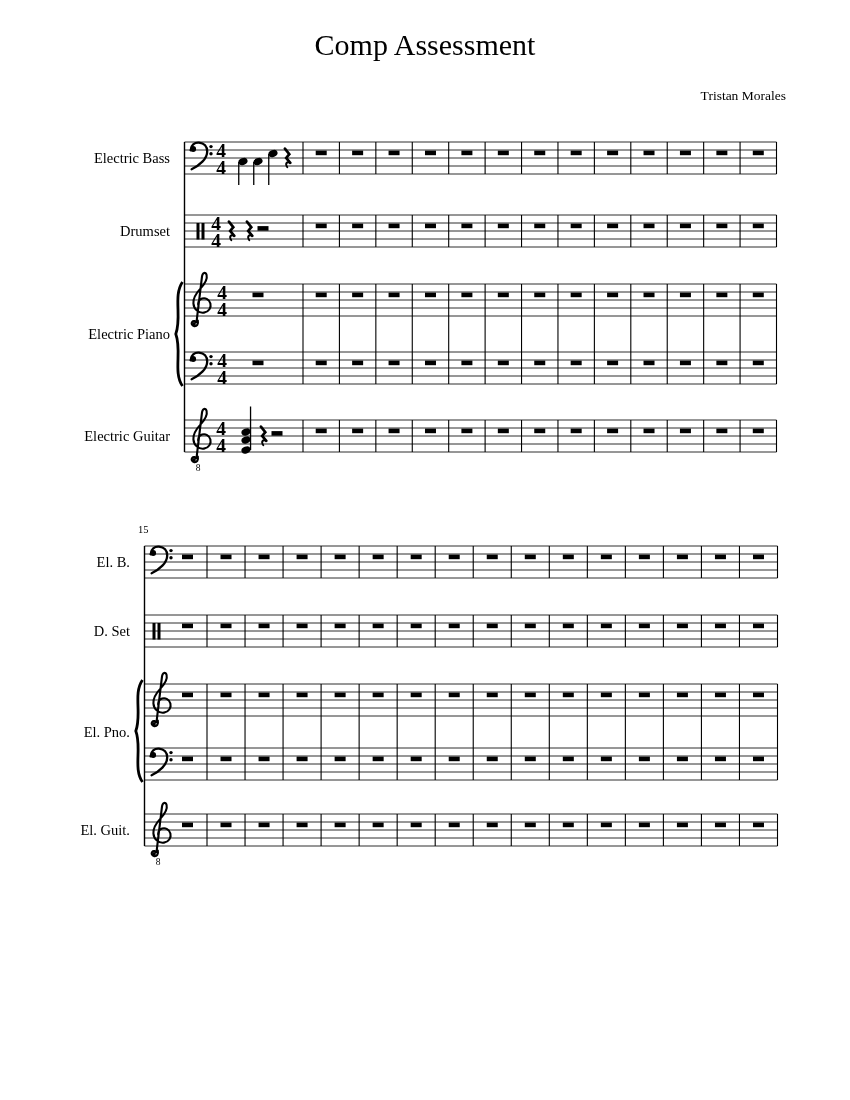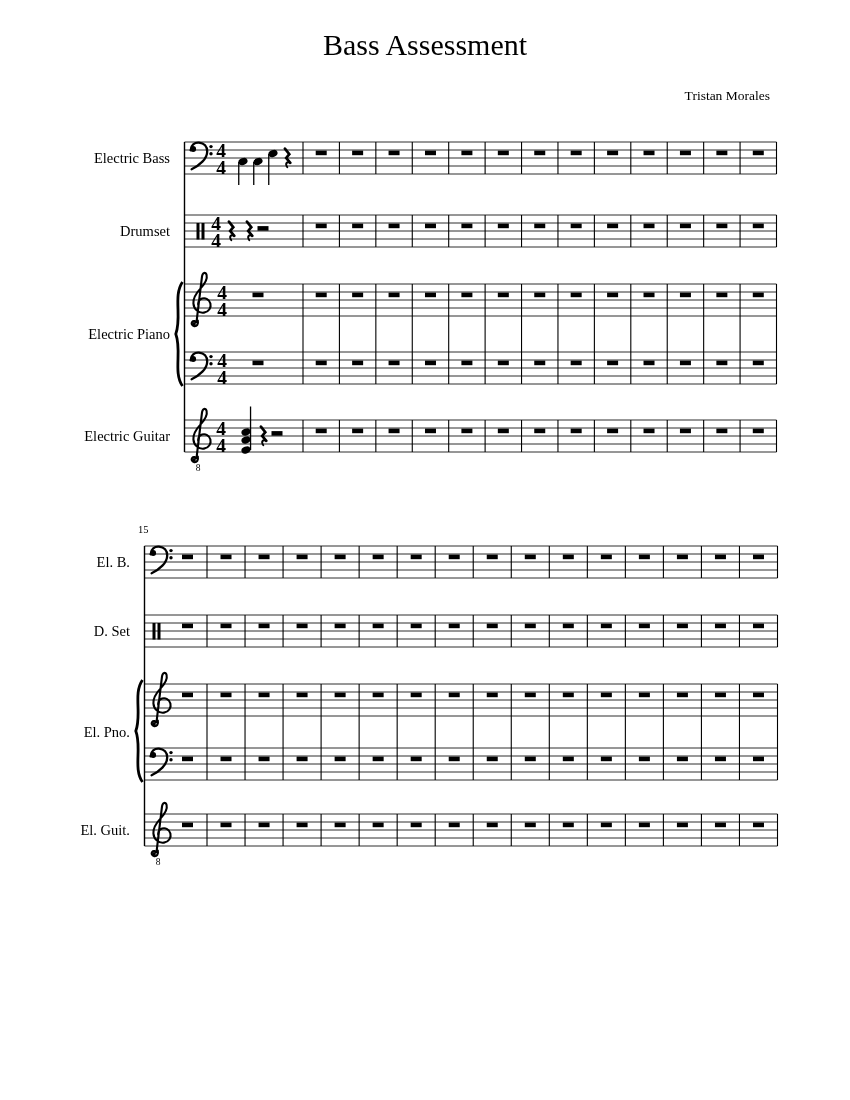--- a/index.html
+++ b/index.html
@@ -18,38 +18,38 @@
     position: absolute;
     top: 28px; left: 0; width: 850px;
     text-align: center;
     font-size: 30px;
     font-weight: normal;
     color: #000;
     margin: 0;
   }
   .composer {
     position: absolute;
-    top: 88px; right: 80px;
+    top: 88px; right: 64px;
     font-size: 13.5px;
     color: #000;
   }
   #score-svg {
     position: absolute;
     top: 0; left: 0;
   }
   .instr-label { font-family: "Liberation Serif", serif; font-size: 14.5px; fill: #000; }
   .meas-num   { font-family: "Liberation Serif", serif; font-size: 10.5px; fill: #000; }
   .timesig    { font-family: "Liberation Serif", serif; font-size: 19.5px; font-weight: bold; fill: #000; }
   .octave8    { font-family: "Liberation Serif", serif; font-size: 9.5px; fill: #000; }
 </style>
 </head>
 <body>
 
 <div class="page">
-  <h1 class="title">Bass Assessment</h1>
+  <h1 class="title">Comp Assessment</h1>
   <div class="composer">Tristan Morales</div>
   <svg id="score-svg" width="850" height="1100" viewBox="0 0 850 1100">
       <line x1="184.5" y1="142" x2="776.5" y2="142" stroke="#2e2e2e" stroke-width="1"></line>
       <line x1="184.5" y1="150" x2="776.5" y2="150" stroke="#2e2e2e" stroke-width="1"></line>
       <line x1="184.5" y1="158" x2="776.5" y2="158" stroke="#2e2e2e" stroke-width="1"></line>
       <line x1="184.5" y1="166" x2="776.5" y2="166" stroke="#2e2e2e" stroke-width="1"></line>
       <line x1="184.5" y1="174" x2="776.5" y2="174" stroke="#2e2e2e" stroke-width="1"></line>
       <line x1="184.5" y1="215" x2="776.5" y2="215" stroke="#2e2e2e" stroke-width="1"></line>
       <line x1="184.5" y1="223" x2="776.5" y2="223" stroke="#2e2e2e" stroke-width="1"></line>
       <line x1="184.5" y1="231" x2="776.5" y2="231" stroke="#2e2e2e" stroke-width="1"></line>

